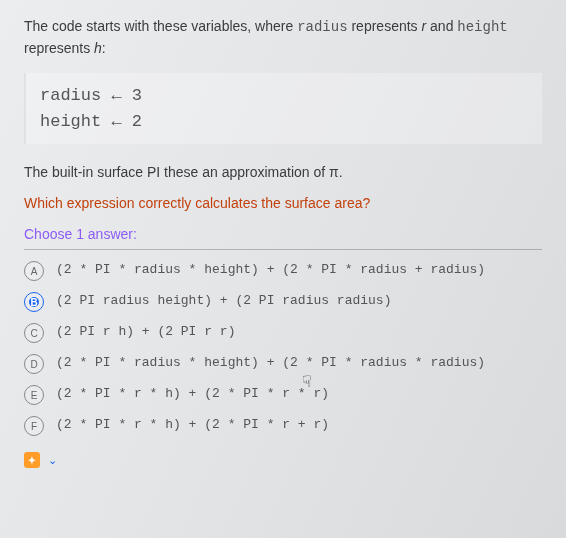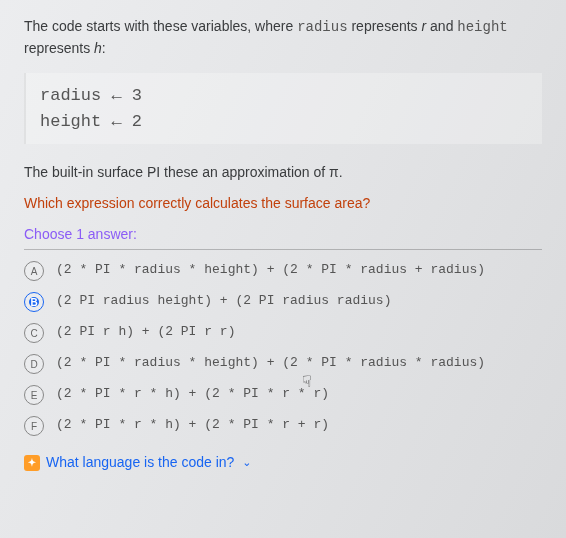--- a/index.html
+++ b/index.html
@@ -160,17 +160,16 @@
   <div class="answer">
     <div class="radio">
         <span class="letter">F</span>
       </div>
     <div class="opt-text">(2 * PI * r * h) + (2 * PI * r + r)</div>
   </div>
 </div>
 
 <div class="hint">
   <span class="hint-icon">✦</span>
-  <span>What language is the code in?</span>
   <span class="chev">⌄</span>
 </div>
 
 <div class="cursor">☟</div>
 
 </body></html>

